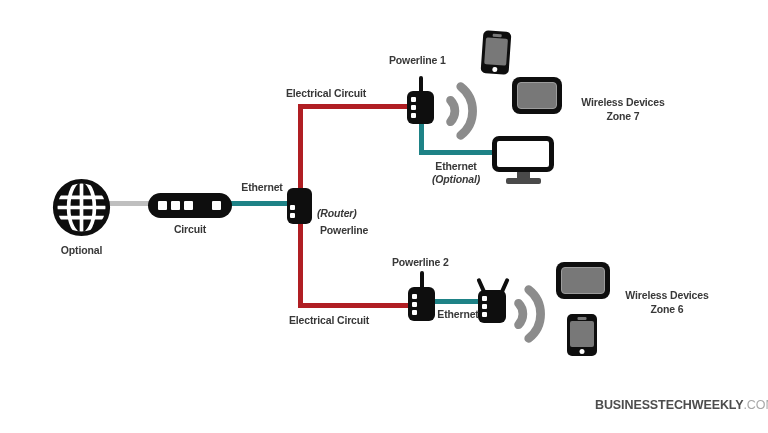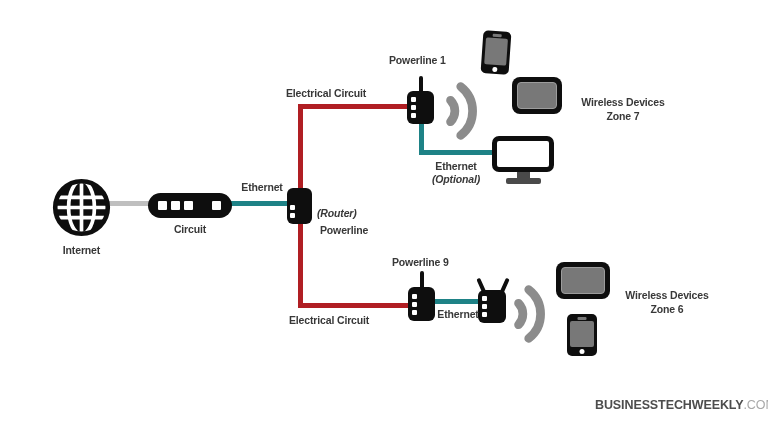--- a/index.html
+++ b/index.html
@@ -58,21 +58,21 @@
       <g stroke="#ffffff" stroke-width="4" fill="none">
         <line x1="6" y1="21" x2="58" y2="21"></line>
         <line x1="3" y1="32" x2="61" y2="32"></line>
         <line x1="6" y1="43" x2="58" y2="43"></line>
         <line x1="32" y1="3" x2="32" y2="61"></line>
         <ellipse cx="32" cy="32" rx="14" ry="29"></ellipse>
       </g>
       <circle cx="32" cy="32" r="28.5" fill="none" stroke="#0E0E0E" stroke-width="5"></circle>
     </svg>
   </div>
-  <div class="lbl center" style="left:51px; top:244px; width:61px;">Internet</div>
+  <div class="lbl center" style="left:51px; top:244px; width:61px;">Optional</div>
 
   <div class="dev router" style="left:148px; top:193px; width:84px; height:25px;">
     <span class="sq" style="left:10px; top:8px; width:9px; height:9px;"></span>
     <span class="sq" style="left:23px; top:8px; width:9px; height:9px;"></span>
     <span class="sq" style="left:36px; top:8px; width:9px; height:9px;"></span>
     <span class="sq" style="left:64px; top:8px; width:9px; height:9px;"></span>
   </div>
   <div class="lbl center" style="left:160px; top:223px; width:60px;">Circuit</div>
   <div class="lbl center" style="left:234px; top:181px; width:56px;">Ethernet</div>
 
@@ -121,21 +121,21 @@
   </div>
   <div class="lbl center" style="left:426px; top:160px; width:60px;">Ethernet</div>
   <div class="lbl center italic" style="left:424px; top:173px; width:64px;text-align:center;">(Optional)</div>
 
   <div class="antenna" style="left:420px; top:271px; width:4px; height:19px;"></div>
   <div class="dev adapter" style="left:408px; top:287px; width:27px; height:34px;">
     <span class="sq" style="left:4px; top:7px; width:5px; height:5px;"></span>
     <span class="sq" style="left:4px; top:15px; width:5px; height:5px;"></span>
     <span class="sq" style="left:4px; top:23px; width:5px; height:5px;"></span>
   </div>
-  <div class="lbl" style="left:392px; top:256px;">Powerline 9</div>
+  <div class="lbl" style="left:392px; top:256px;">Powerline 2</div>
   <div class="lbl center" style="left:433px; top:308px; width:50px;">Ethernet</div>
 
   <div class="antenna" style="left:483px; top:277px; width:4px; height:17px; transform:rotate(-24deg); transform-origin:bottom center;"></div>
   <div class="antenna" style="left:499px; top:277px; width:4px; height:17px; transform:rotate(24deg); transform-origin:bottom center;"></div>
   <div class="dev adapter" style="left:478px; top:290px; width:28px; height:33px;">
     <span class="sq" style="left:4px; top:6px; width:5px; height:5px;"></span>
     <span class="sq" style="left:4px; top:14px; width:5px; height:5px;"></span>
     <span class="sq" style="left:4px; top:22px; width:5px; height:5px;"></span>
   </div>
 

